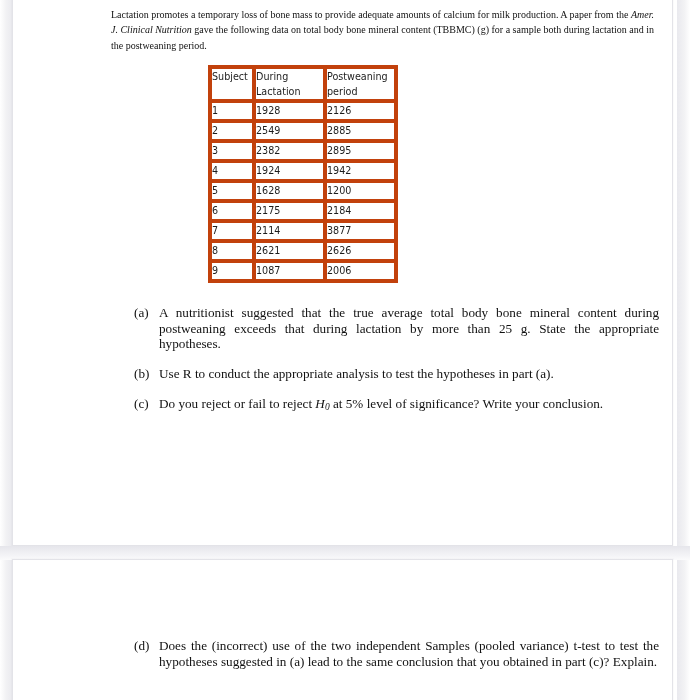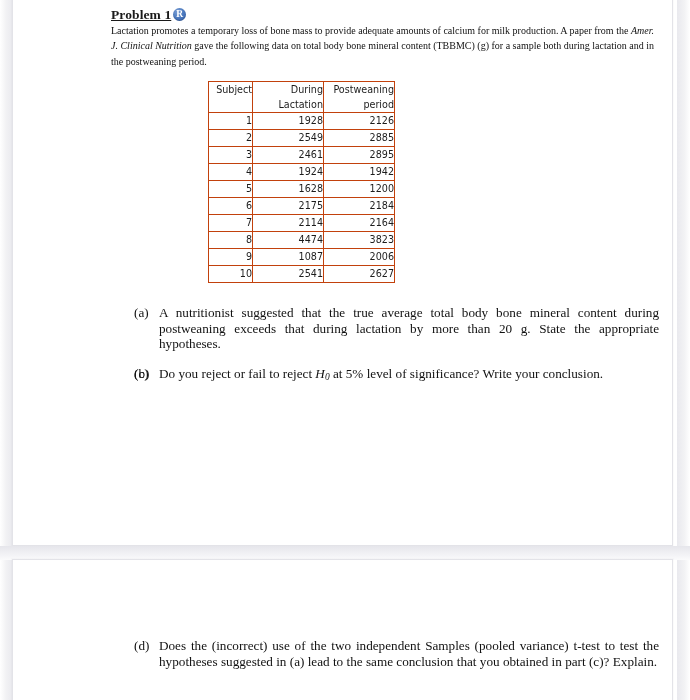--- a/index.html
+++ b/index.html
@@ -125,22 +125,22 @@
   }
   table.data {
     border-collapse: collapse;
     font-family: "DejaVu Sans", sans-serif;
     font-size: 9.6px;
     color: #1c1c1c;
     table-layout: fixed;
   }
   table.data th,
   table.data td {
-    border: 1px solid #c2410c;
-    text-align: right;
+    border: 4px solid #c2410c;
+    text-align: left;
     padding: 0;
     height: 16px;
     line-height: 16px;
     font-weight: normal;
   }
   table.data th {
     height: 15px;
     line-height: 15px;
     vertical-align: middle;
   }
@@ -201,24 +201,20 @@
 
 <div class="viewport">
 
   <div class="gutter-left"></div>
   <div class="gutter-right"></div>
 
   <div class="page page-1">
 
     <div class="content">
 
-      <div class="heading-row">
-        <span class="heading">Problem 1</span>
-        <span class="r-badge">R</span>
-      </div>
 
       <p class="intro"><span>Lactation promotes a temporary loss of bone mass to provide adequate amounts of calcium for milk production. A paper from the </span><span class="ital">Amer. J. Clinical Nutrition</span><span> gave the following data on total body bone mineral content (TBBMC) (g) for a sample both during lactation and in the postweaning period.</span></p>
 
       <div class="table-wrap">
         <table class="data">
           <colgroup>
             <col class="c-subject">
             <col class="c-during">
             <col class="c-post">
           </colgroup>
@@ -244,70 +240,65 @@
               <td>1928</td>
               <td>2126</td>
             </tr>
             <tr>
               <td>2</td>
               <td>2549</td>
               <td>2885</td>
             </tr>
             <tr>
               <td>3</td>
-              <td>2461</td>
+              <td>2382</td>
               <td>2895</td>
             </tr>
             <tr>
               <td>4</td>
               <td>1924</td>
               <td>1942</td>
             </tr>
             <tr>
               <td>5</td>
               <td>1628</td>
               <td>1200</td>
             </tr>
             <tr>
               <td>6</td>
               <td>2175</td>
               <td>2184</td>
             </tr>
             <tr>
               <td>7</td>
               <td>2114</td>
-              <td>2164</td>
+              <td>3877</td>
             </tr>
             <tr>
               <td>8</td>
-              <td>4474</td>
-              <td>3823</td>
+              <td>2621</td>
+              <td>2626</td>
             </tr>
             <tr>
               <td>9</td>
               <td>1087</td>
               <td>2006</td>
             </tr>
-            <tr>
-              <td>10</td>
-              <td>2541</td>
-              <td>2627</td>
-            </tr>
           </tbody>
         </table>
       </div>
 
       <div class="parts">
 
         <div class="part part-a">
-          <span class="label">(a)</span><span>A nutritionist suggested that the true average total body bone mineral content during postweaning exceeds that during lactation by more than 20 g. State the appropriate hypotheses.</span>
+          <span class="label">(a)</span><span>A nutritionist suggested that the true average total body bone mineral content during postweaning exceeds that during lactation by more than 25 g. State the appropriate hypotheses.</span>
         </div>
 
         <div class="part">
-          <span class="label">(b)</span>
+          <span class="label">(b)</span><span>Use R to conduct the appropriate analysis to test the hypotheses in part (a).</span>
         </div>
 
         <div class="part">
           <span class="label">(c)</span><span>Do you reject or fail to reject </span><span class="hvar">H</span><sub>0</sub><span> at 5% level of significance? Write your conclusion.</span>
         </div>
 
       </div>
 
     </div>
   </div>

